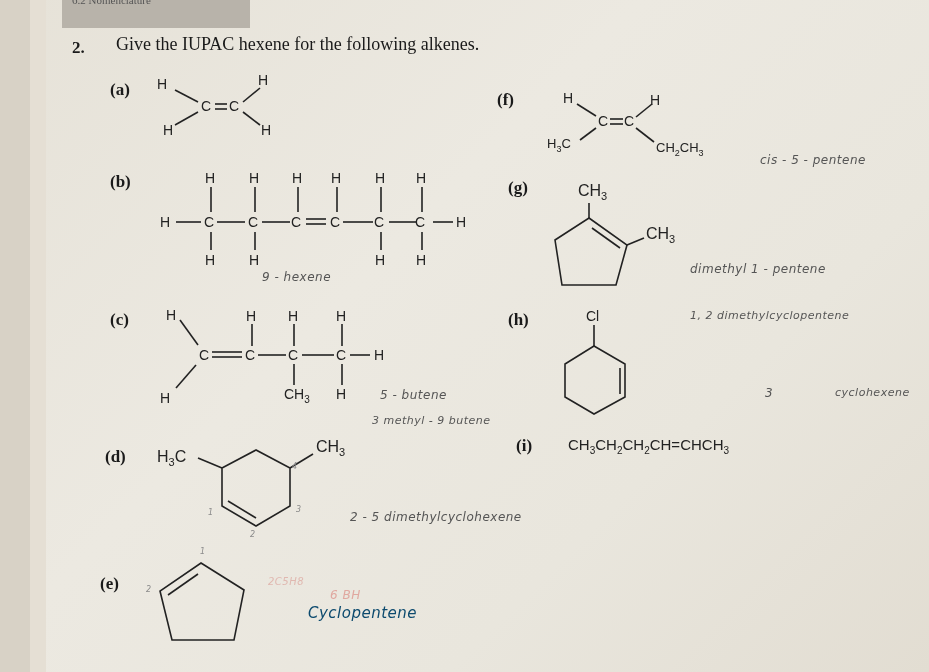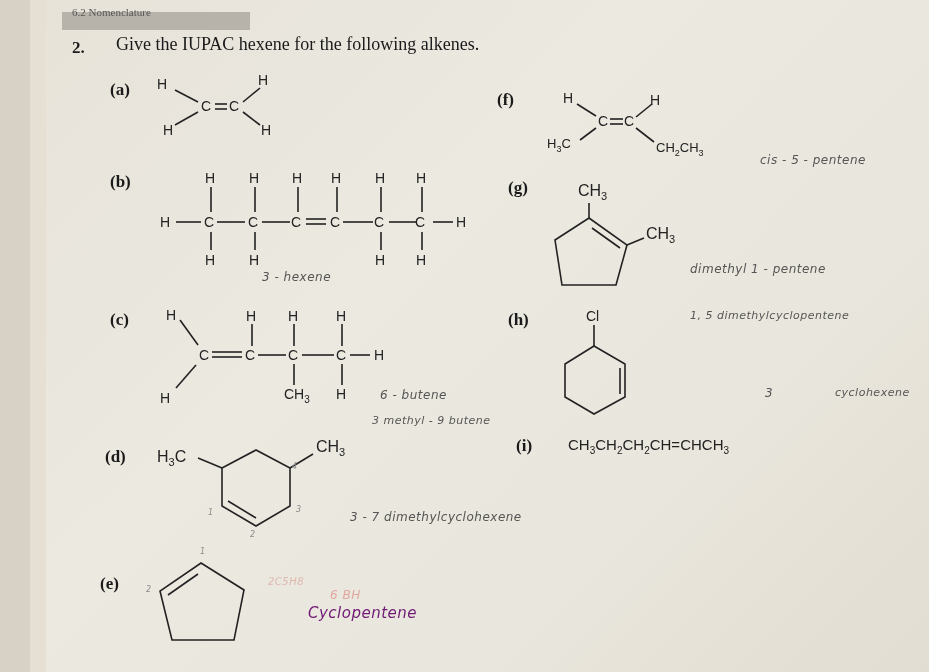--- a/index.html
+++ b/index.html
@@ -3,21 +3,21 @@
 <meta charset="utf-8">
 <style>
   html, body { margin:0; padding:0; }
   body {
     width:929px; height:672px; overflow:hidden; position:relative;
     background: linear-gradient(135deg, #e6e2d8 0%, #ece9e1 40%, #e9e6dd 70%, #e2ddd2 100%);
     font-family: "Liberation Serif", serif; color:#1a1a1a;
   }
   .margin-strip { position:absolute; left:0; top:0; width:30px; height:672px; background:#d8d2c6; border-right:1px solid #c9c1b2; }
   .margin-strip2 { position:absolute; left:30px; top:0; width:16px; height:672px; background:#e5dfd4; }
-  .header-bar { position:absolute; left:62px; top:12px; width:188px; height:18px; background:#b8b3aa; }
+  .header-bar { position:absolute; left:62px; top:0; width:188px; height:28px; background:#b8b3aa; }
   .header-bar span { position:absolute; left:10px; top:-6px; font-size:11px; color:#555; }
   .q-num { position:absolute; left:72px; top:38px; font-weight:bold; font-size:17px; }
   .q-text { position:absolute; left:116px; top:34px; font-size:18px; }
   .label { position:absolute; font-weight:bold; font-size:17px; }
   .chem { position:absolute; font-family:"Liberation Sans", sans-serif; font-size:14px; color:#222; }
   .hand { position:absolute; font-family:"DejaVu Sans", sans-serif; font-size:12px; color:#555; font-style:italic; letter-spacing:0.5px; }
   .hand.faint { color:#8a8a8a; }
   svg { position:absolute; left:0; top:0; }
 </style>
 </head>
@@ -129,59 +129,59 @@
 <div class="chem" style="left:204px;top:214px;">C</div>
 <div class="chem" style="left:248px;top:214px;">C</div>
 <div class="chem" style="left:291px;top:214px;">C</div>
 <div class="chem" style="left:330px;top:214px;">C</div>
 <div class="chem" style="left:374px;top:214px;">C</div>
 <div class="chem" style="left:415px;top:214px;">C</div>
 <div class="chem" style="left:205px;top:252px;">H</div>
 <div class="chem" style="left:249px;top:252px;">H</div>
 <div class="chem" style="left:375px;top:252px;">H</div>
 <div class="chem" style="left:416px;top:252px;">H</div>
-<div class="hand" style="left:262px;top:270px;">3 - hexene</div>
+<div class="hand" style="left:262px;top:270px;">9 - hexene</div>
 
 <div class="label" style="left:508px;top:178px;">(g)</div>
 <div class="chem" style="left:578px;top:182px;font-size:16px;">CH<sub style="font-size:11px">3</sub></div>
 <div class="chem" style="left:646px;top:225px;font-size:16px;">CH<sub style="font-size:11px">3</sub></div>
 <div class="hand" style="left:690px;top:262px;">dimethyl 1 - pentene</div>
 
 <div class="label" style="left:110px;top:310px;">(c)</div>
 <div class="chem" style="left:166px;top:307px;">H</div>
 <div class="chem" style="left:160px;top:390px;">H</div>
 <div class="chem" style="left:246px;top:308px;">H</div>
 <div class="chem" style="left:288px;top:308px;">H</div>
 <div class="chem" style="left:336px;top:308px;">H</div>
 <div class="chem" style="left:199px;top:347px;">C</div>
 <div class="chem" style="left:245px;top:347px;">C</div>
 <div class="chem" style="left:288px;top:347px;">C</div>
 <div class="chem" style="left:336px;top:347px;">C</div>
 <div class="chem" style="left:374px;top:347px;">H</div>
 <div class="chem" style="left:284px;top:386px;">CH<sub style="font-size:10px">3</sub></div>
 <div class="chem" style="left:336px;top:386px;">H</div>
-<div class="hand" style="left:380px;top:388px;">6 - butene</div>
+<div class="hand" style="left:380px;top:388px;">5 - butene</div>
 <div class="hand" style="left:372px;top:414px;font-size:11px;">3 methyl - 9 butene</div>
 
 <div class="label" style="left:508px;top:310px;">(h)</div>
 <div class="chem" style="left:586px;top:308px;">Cl</div>
-<div class="hand" style="left:690px;top:309px;font-size:11px;">1, 5 dimethylcyclopentene</div>
+<div class="hand" style="left:690px;top:309px;font-size:11px;">1, 2 dimethylcyclopentene</div>
 <div class="hand" style="left:765px;top:386px;">3</div>
 <div class="hand" style="left:835px;top:386px;font-size:11px;">cyclohexene</div>
 
 <div class="label" style="left:105px;top:447px;">(d)</div>
 <div class="chem" style="left:157px;top:448px;font-size:16px;">H<sub style="font-size:11px">3</sub>C</div>
 <div class="chem" style="left:316px;top:438px;font-size:16px;">CH<sub style="font-size:11px">3</sub></div>
 <div class="hand faint" style="left:208px;top:508px;font-size:8px;">1</div>
 <div class="hand faint" style="left:250px;top:530px;font-size:8px;">2</div>
 <div class="hand faint" style="left:296px;top:505px;font-size:8px;">3</div>
 <div class="hand faint" style="left:292px;top:462px;font-size:8px;">4</div>
-<div class="hand" style="left:350px;top:510px;">3 - 7 dimethylcyclohexene</div>
+<div class="hand" style="left:350px;top:510px;">2 - 5 dimethylcyclohexene</div>
 
 <div class="label" style="left:516px;top:436px;">(i)</div>
 <div class="chem" style="left:568px;top:436px;font-size:15px;">CH<sub style="font-size:10px">3</sub>CH<sub style="font-size:10px">2</sub>CH<sub style="font-size:10px">2</sub>CH=CHCH<sub style="font-size:10px">3</sub></div>
 
 <div class="label" style="left:100px;top:574px;">(e)</div>
 <div class="hand faint" style="left:200px;top:547px;font-size:8px;">1</div>
 <div class="hand faint" style="left:146px;top:585px;font-size:8px;">2</div>
 <div class="hand" style="left:268px;top:576px;color:#e0b8b0;font-size:10px;">2C5H8</div>
 <div class="hand" style="left:330px;top:588px;color:#e0a8a0;">6 BH</div>
-<div class="hand" style="left:308px;top:604px;font-size:15px;color:#701a75;">Cyclopentene</div>
+<div class="hand" style="left:308px;top:604px;font-size:15px;color:#0c4a6e;">Cyclopentene</div>
 
 </body></html>

